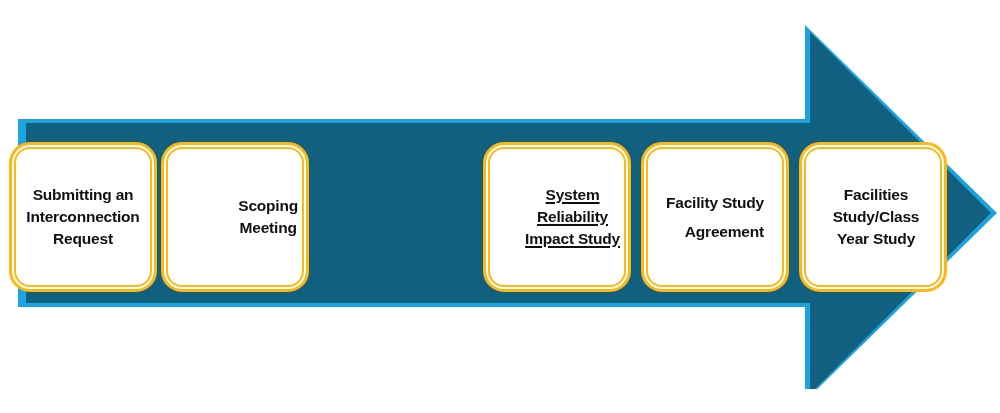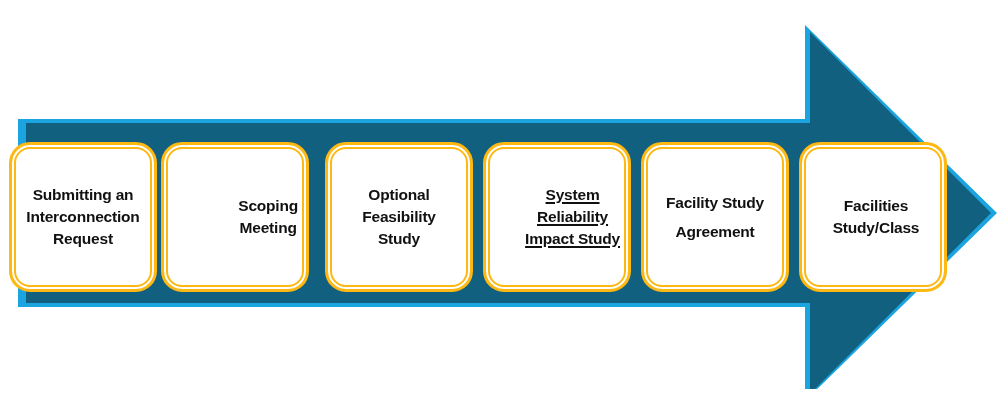--- a/index.html
+++ b/index.html
@@ -80,41 +80,35 @@
           <div class="line">Interconnection</div>
           <div class="line">Request</div>
         </div>
       </div>
       <div class="step" style="left: 161px; justify-content: flex-end;">
         <div class="step-label">
           <div class="line">Scoping</div>
           <div class="line">Meeting</div>
         </div>
       </div>
-      <div class="step" style="left: 325px;">
-        <div class="step-label">
-          <div class="line">Optional</div>
-          <div class="line">Feasibility</div>
-          <div class="line">Study</div>
-        </div>
-      </div>
       <div class="step underline" style="left: 483px; justify-content: flex-end;">
         <div class="step-label">
           <div class="line">System</div>
           <div class="line">Reliability</div>
           <div class="line">Impact Study</div>
         </div>
       </div>
-      <div class="step wide-gap" style="left: 641px;">
+      <div class="step wide-gap" style="left: 641px; text-align: right;">
         <div class="step-label">
           <div class="line">Facility Study</div>
           <div class="line">Agreement</div>
         </div>
       </div>
       <div class="step" style="left: 799px; padding-left: 6px;">
         <div class="step-label">
           <div class="line">Facilities</div>
           <div class="line">Study/Class</div>
+          <div class="line">Year Study</div>
         </div>
       </div>
     </div>
 
 </div>
 
 </body></html>

